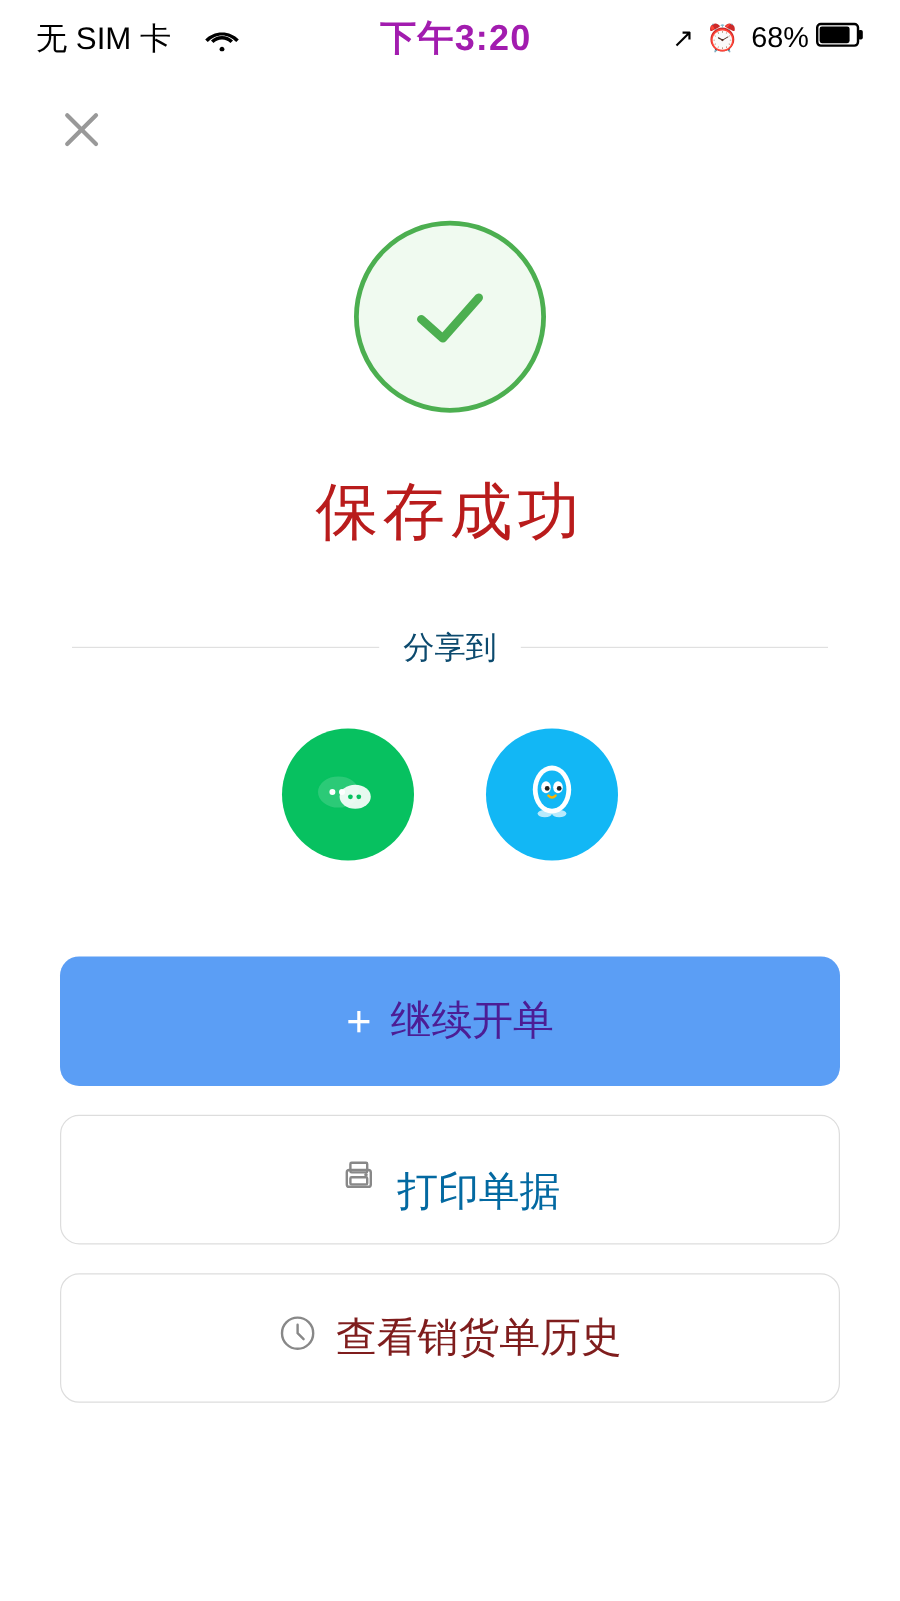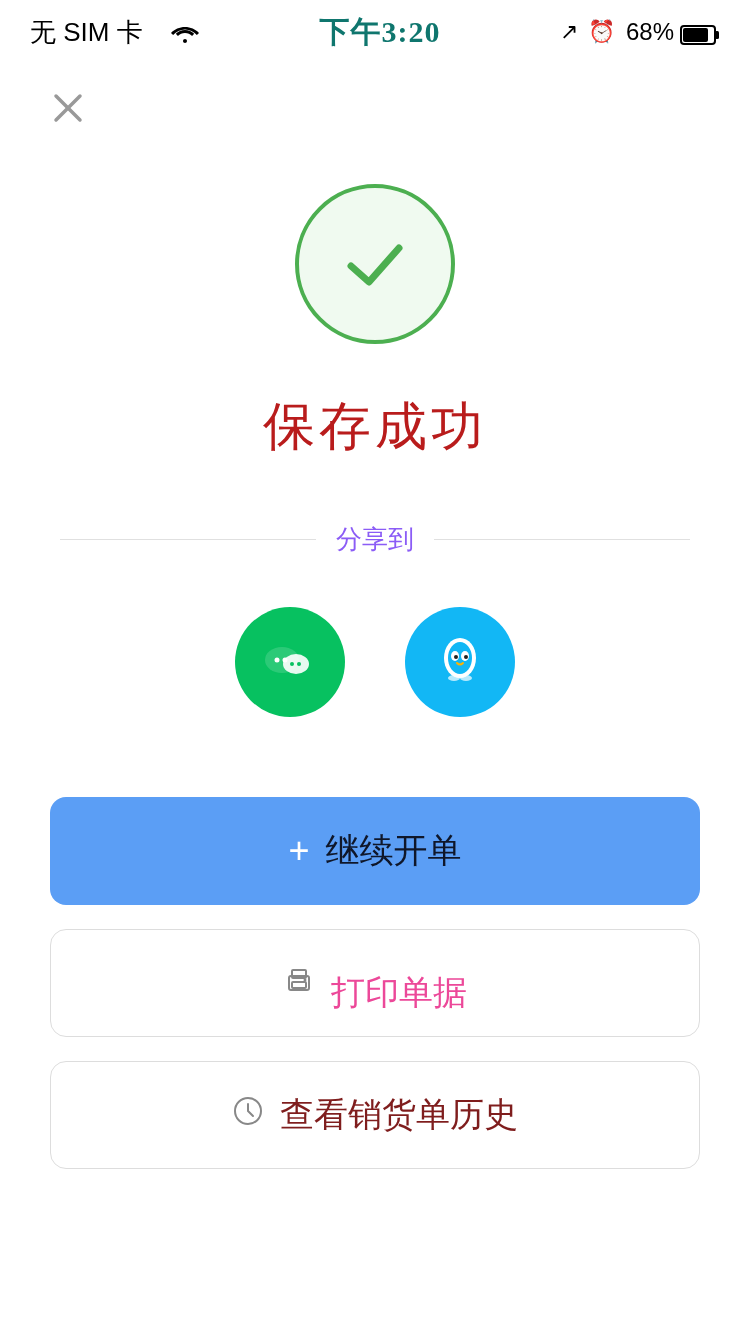--- a/index.html
+++ b/index.html
@@ -31,35 +31,34 @@
       color: #000;
       font-weight: 500;
     }
     .wifi-icon {
       display: inline-block;
       width: 30px;
       height: 22px;
     }
     .status-center {
       font-size: 30px;
-      color: #0f766e;
+      color: #a21caf;
       font-weight: 600;
       letter-spacing: 1px;
-      font-family: Liberation Serif, serif;
     }
     .status-right {
       display: flex;
       align-items: center;
       gap: 10px;
       font-size: 24px;
       color: #000;
     }
     .battery-block {
       display: flex;
-      align-items: flex-end;
+      align-items: flex-start;
       gap: 6px;
     }
 
     
     .close-btn {
       position: absolute;
       top: 80px;
       left: 40px;
       width: 56px;
       height: 56px;
@@ -115,21 +114,21 @@
       margin-bottom: 50px;
       padding: 0 60px;
     }
     .divider-line {
       flex: 1;
       height: 1px;
       background: #e0e0e0;
     }
     .divider-text {
       font-size: 26px;
-      color: #8b5cf6;
+      color: #0c4a6e;
       padding: 0 20px;
     }
 
     
     .share-icons {
       display: flex;
       align-items: center;
       justify-content: center;
       gap: 60px;
       margin-bottom: 80px;
@@ -264,33 +263,33 @@
         <ellipse cx="26" cy="48" rx="6" ry="3" fill="white" opacity="0.7"></ellipse>
         <ellipse cx="38" cy="48" rx="6" ry="3" fill="white" opacity="0.7"></ellipse>
       </svg>
     </div>
   </div>
 
   <div class="action-buttons">
 
     <button class="action-btn btn-primary">
       <span style="font-size:36px; font-weight:300; color:white;">+</span>
-      <span style="color:#0f172a;">继续开单</span>
+      <span style="color:#4c1d95;">继续开单</span>
     </button>
 
     <button class="action-btn btn-secondary">
       <span style="font-size:30px; color:#888;">
         <svg width="32" height="32" viewBox="0 0 32 32" fill="none">
           <rect x="6" y="12" width="20" height="14" rx="2" fill="none" stroke="#888" stroke-width="2"></rect>
           <rect x="9" y="6" width="14" height="8" rx="1" fill="none" stroke="#888" stroke-width="2"></rect>
           <rect x="9" y="18" width="14" height="6" rx="1" fill="none" stroke="#888" stroke-width="2"></rect>
           <circle cx="22" cy="16" r="1.5" fill="#888"></circle>
         </svg>
       </span>
-      <span style="color:#ec4899;margin-top:20px;">打印单据</span>
+      <span style="color:#0369a1;margin-top:20px;">打印单据</span>
     </button>
 
     <button class="action-btn btn-secondary">
       <span>
         <svg width="32" height="32" viewBox="0 0 32 32" fill="none">
           <circle cx="16" cy="16" r="13" fill="none" stroke="#888" stroke-width="2"></circle>
           <path d="M16 9 L16 16 L21 21" stroke="#888" stroke-width="2" stroke-linecap="round" stroke-linejoin="round"></path>
         </svg>
       </span>
       <span style="color:#7f1d1d;">查看销货单历史</span>

